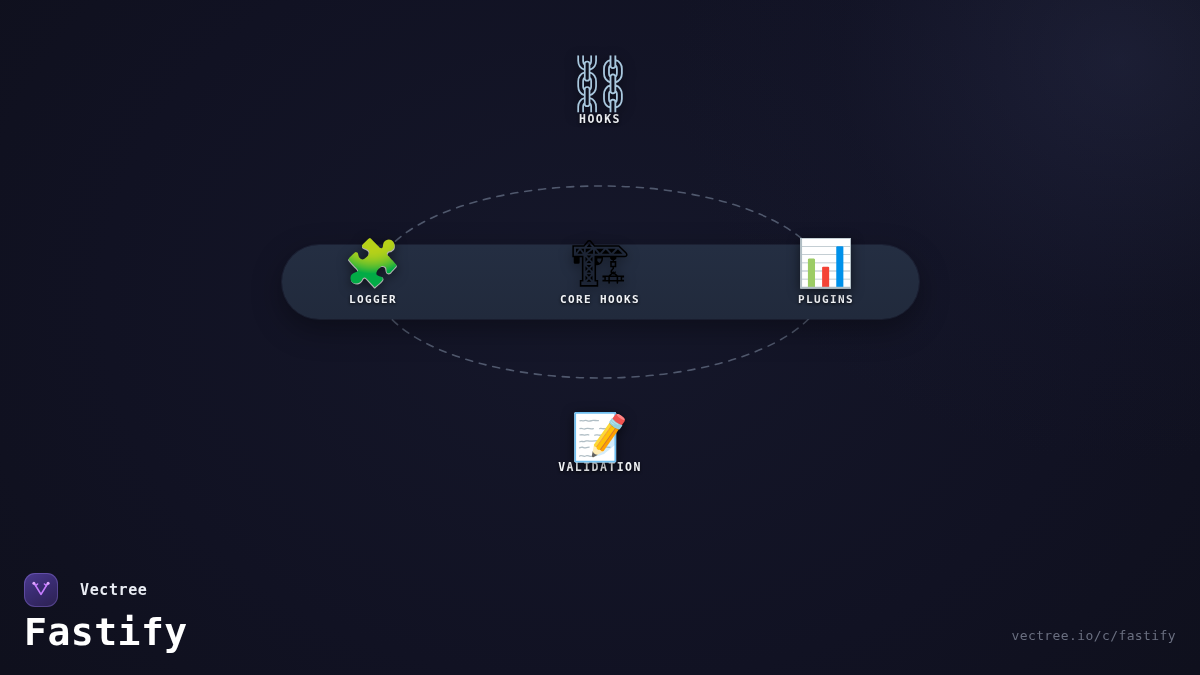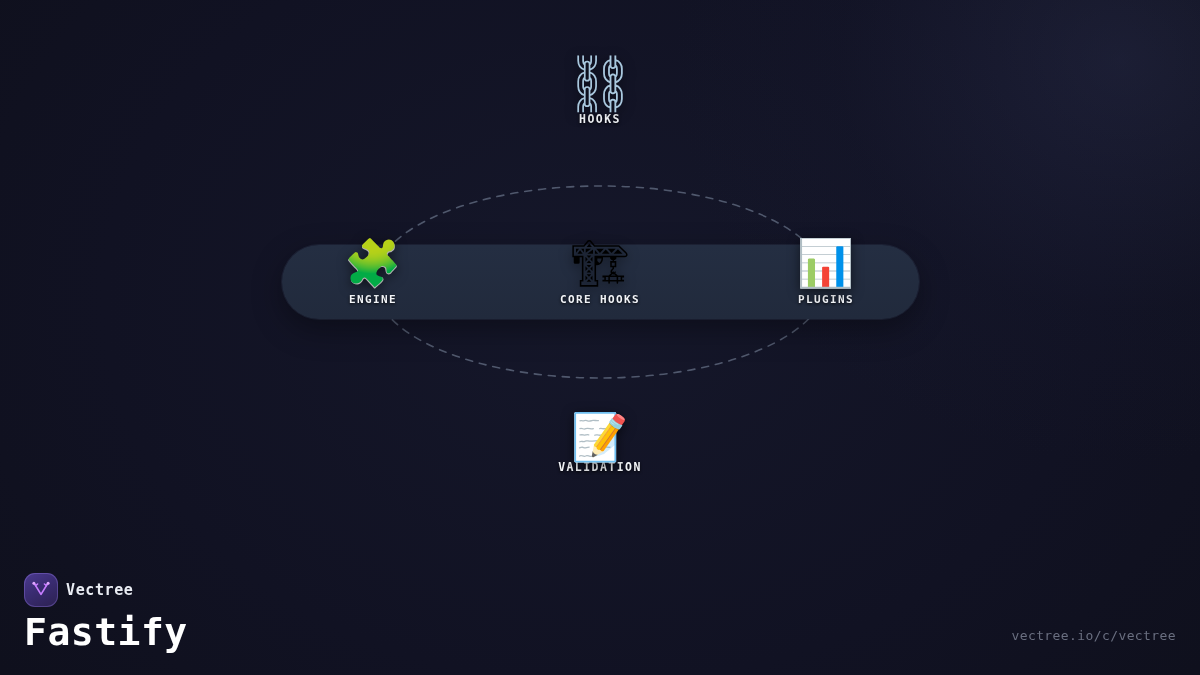--- a/index.html
+++ b/index.html
@@ -83,21 +83,21 @@
 
   
   .footer {
     position:absolute;
     left:0; bottom:0;
     width:1200px; height:120px;
   }
   .brand-row {
     position:absolute;
     left:24px; top:18px;
-    display:flex; align-items:center; gap:8px;
+    display:flex; align-items:center; gap:22px;
   }
   .logo-mark {
     width:34px; height:34px;
     border-radius:11px;
     background:linear-gradient(150deg,#4b3a8f 0%,#3a2c72 45%,#2b2150 100%);
     box-shadow:inset 0 0 0 1px rgba(170,140,255,0.30);
     display:flex; align-items:center; justify-content:center;
     flex:0 0 auto;
   }
   .brand-name {
@@ -136,21 +136,21 @@
 
   <div class="capsule" style="left: 282px; top: 245px; width: 637px; height: 74px; border-radius: 37px;"></div>
 
   <div class="node" id="node-hooks" style="left: 600px; top: 56px;">
     <span class="glyph">⛓</span>
     <span class="caption">HOOKS</span>
   </div>
 
   <div class="node" id="node-plugins" style="left: 373px; top: 240px;">
     <span class="glyph">🧩</span>
-    <span class="caption">ENGINE</span>
+    <span class="caption">LOGGER</span>
   </div>
 
   <div class="node" id="node-core" style="left: 600px; top: 240px;">
     <span class="glyph">🏗</span>
     <span class="caption">CORE HOOKS</span>
   </div>
 
   <div class="node" id="node-logger" style="left: 826px; top: 240px;">
     <span class="glyph">📊</span>
     <span class="caption">PLUGINS</span>
@@ -171,16 +171,16 @@
           <path d="M16.4 6.6 L18.1 4.6 M16.4 6.6 L14.4 5.0" fill="none" stroke="#c77dff" stroke-width="1.5" stroke-linecap="round"></path>
           <circle cx="3.9" cy="4.3" r="1.5" fill="#e0a6ff"></circle>
           <circle cx="18.1" cy="4.3" r="1.5" fill="#e0a6ff"></circle>
         </svg>
       </span>
       <span class="brand-name">Vectree</span>
     </div>
 
     <div class="title">Fastify</div>
 
-    <div class="url">vectree.io/c/vectree</div>
+    <div class="url">vectree.io/c/fastify</div>
   </div>
 
 </div>
 
 </body></html>

